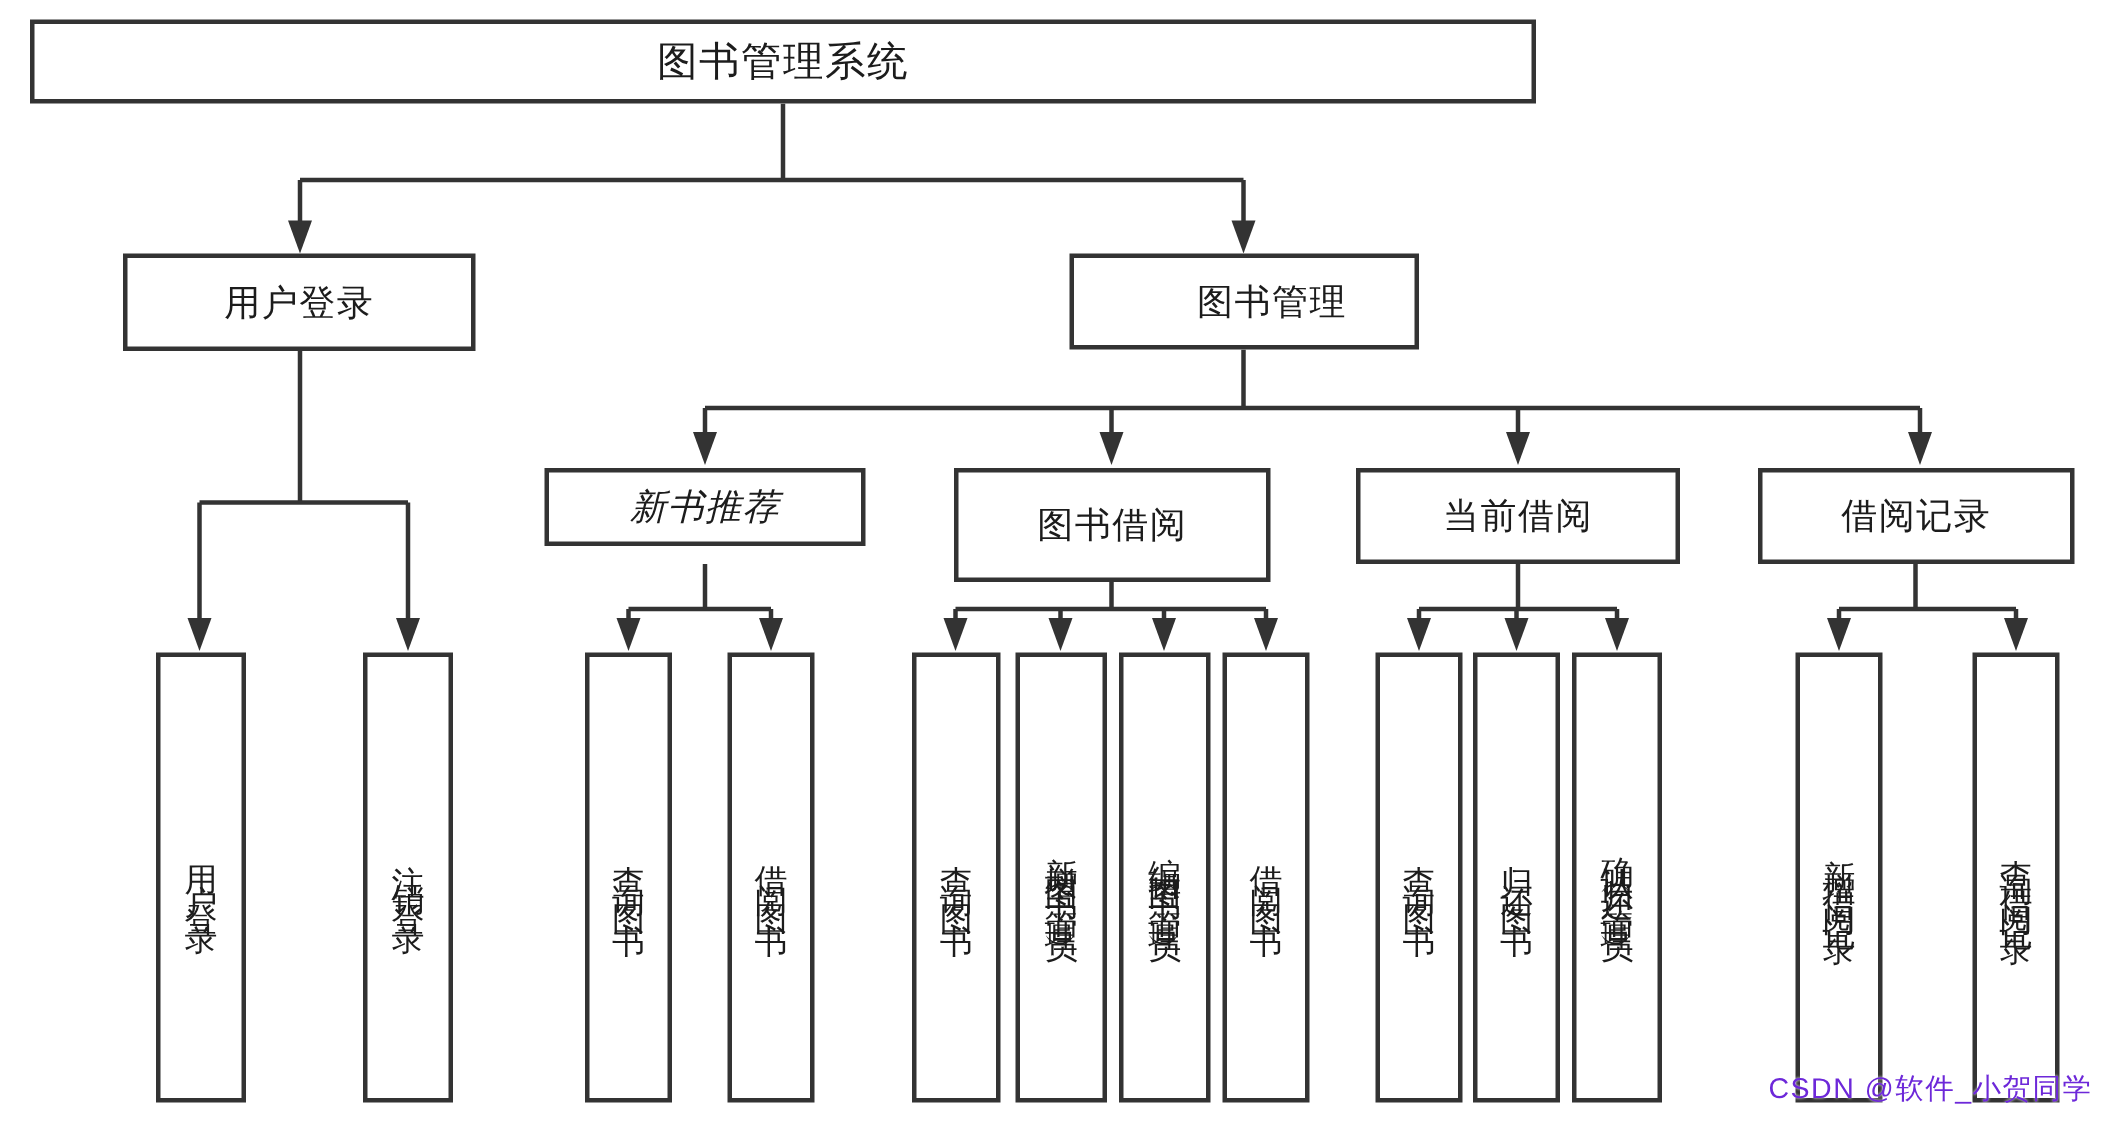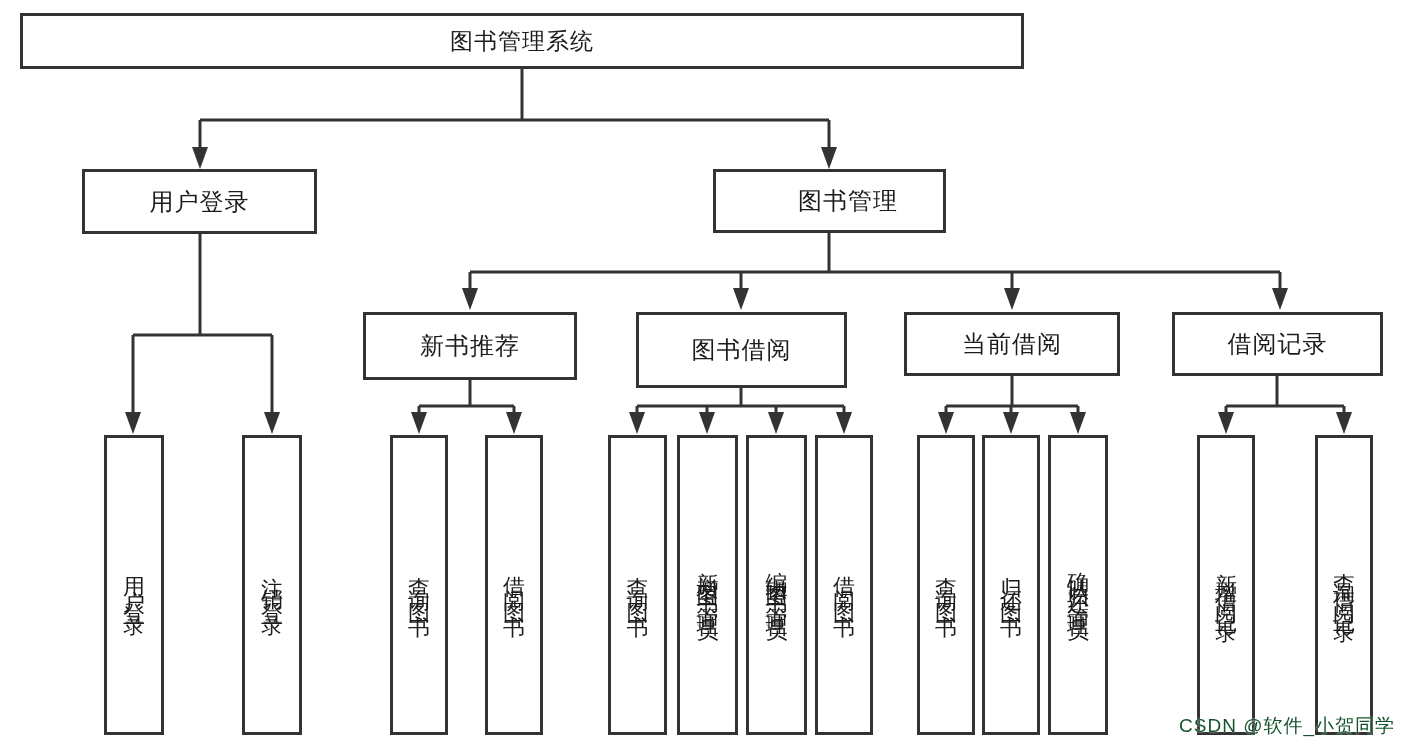--- a/index.html
+++ b/index.html
@@ -38,34 +38,34 @@
     display: flex;
     align-items: center;
     justify-content: center;
     color: #1c1c1c;
   }
   .h-label {
     font-size: 24px;
     letter-spacing: 1px;
     white-space: nowrap;
   }
-  .root-box .h-label { font-size: 23px; text-align: center; }
+  .root-box .h-label { font-size: 27px; text-align: center; }
   .leaf-label {
     writing-mode: vertical-rl;
     text-orientation: mixed;
     font-size: 22px;
     line-height: 1;
     letter-spacing: 13px;
   }
   #watermark {
     position: absolute;
     top: 713px;
     right: 10px;
     font-size: 19px;
-    color: #14532d;
+    color: #6d28d9;
     letter-spacing: 1px;
     white-space: nowrap;
     text-shadow: 0 0 2px #ffffff;
   }
 </style>
 </head>
 <body>
 
 <div id="stage">
 
@@ -149,21 +149,21 @@
     <span class="h-label">图书管理系统</span>
   </div>
 
   <div class="node" style="left:82px; top:169px; width:235px; height:65px;">
     <span class="h-label">用户登录</span>
   </div>
   <div class="node" style="left:713px; top:169px; width:233px; height:64px;padding-left:37px;">
     <span class="h-label">图书管理</span>
   </div>
 
-  <div class="node" style="left:363px; top:312px; width:214px; height:68px;">
+  <div class="node" style="left:363px; top:312px; width:214px; height:52px;font-style:italic;">
     <span class="h-label">新书推荐</span>
   </div>
   <div class="node" style="left:636px; top:312px; width:211px; height:76px;">
     <span class="h-label">图书借阅</span>
   </div>
   <div class="node" style="left:1172px; top:312px; width:211px; height:64px;">
     <span class="h-label">借阅记录</span>
   </div>
   <div class="node" style="left:904px; top:312px; width:216px; height:64px;">
     <span class="h-label">当前借阅</span>

